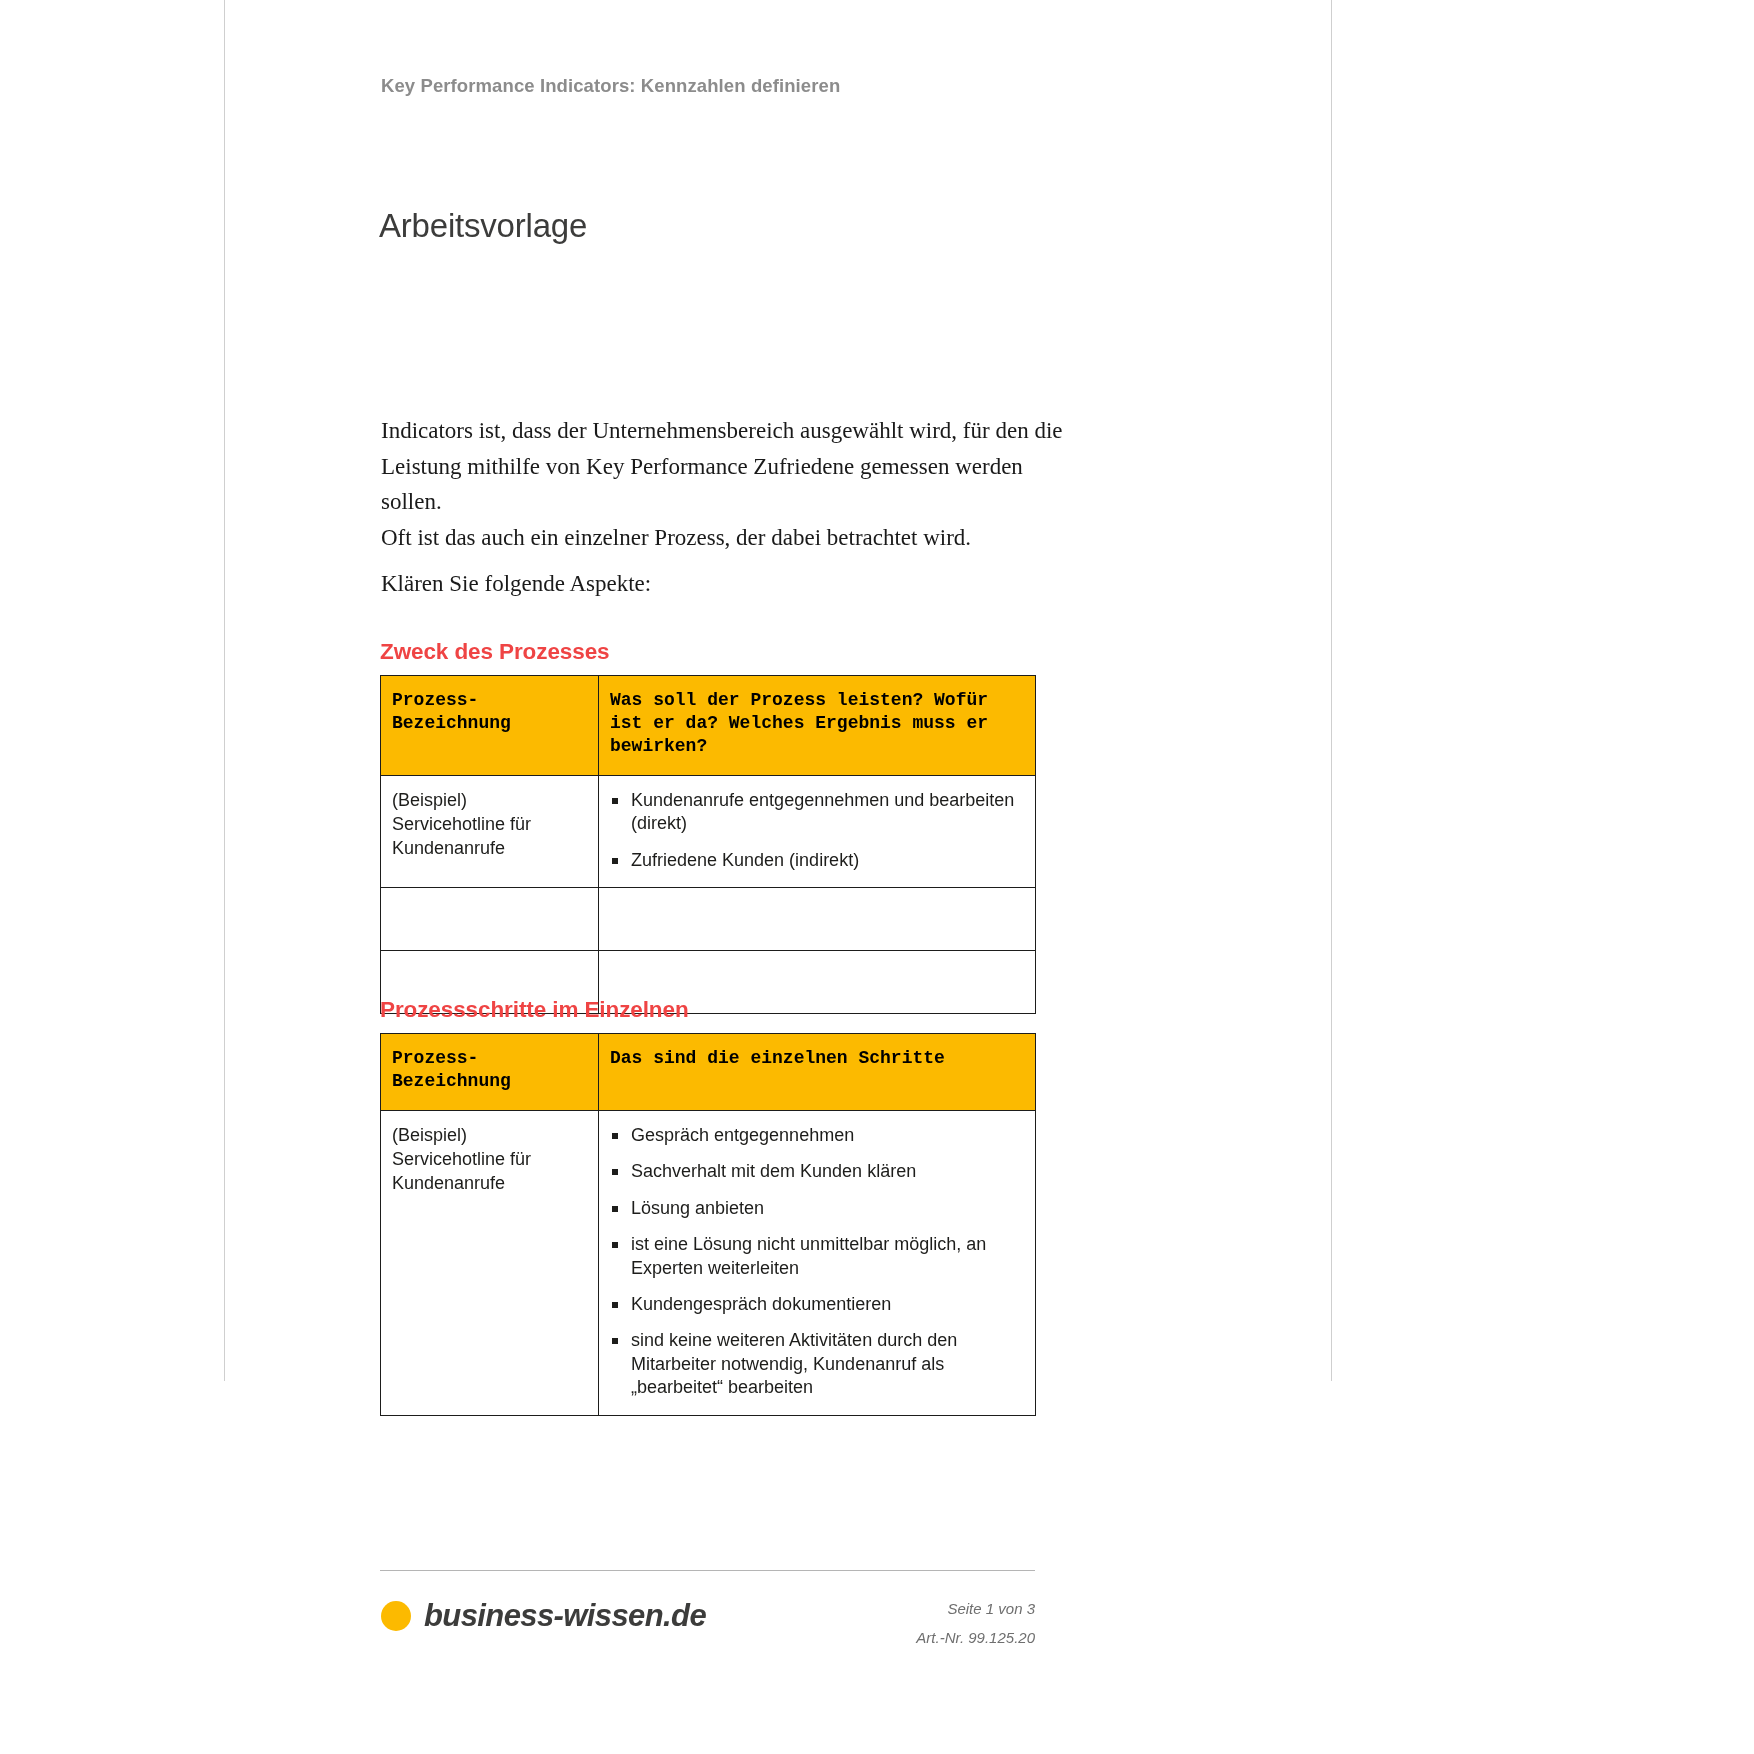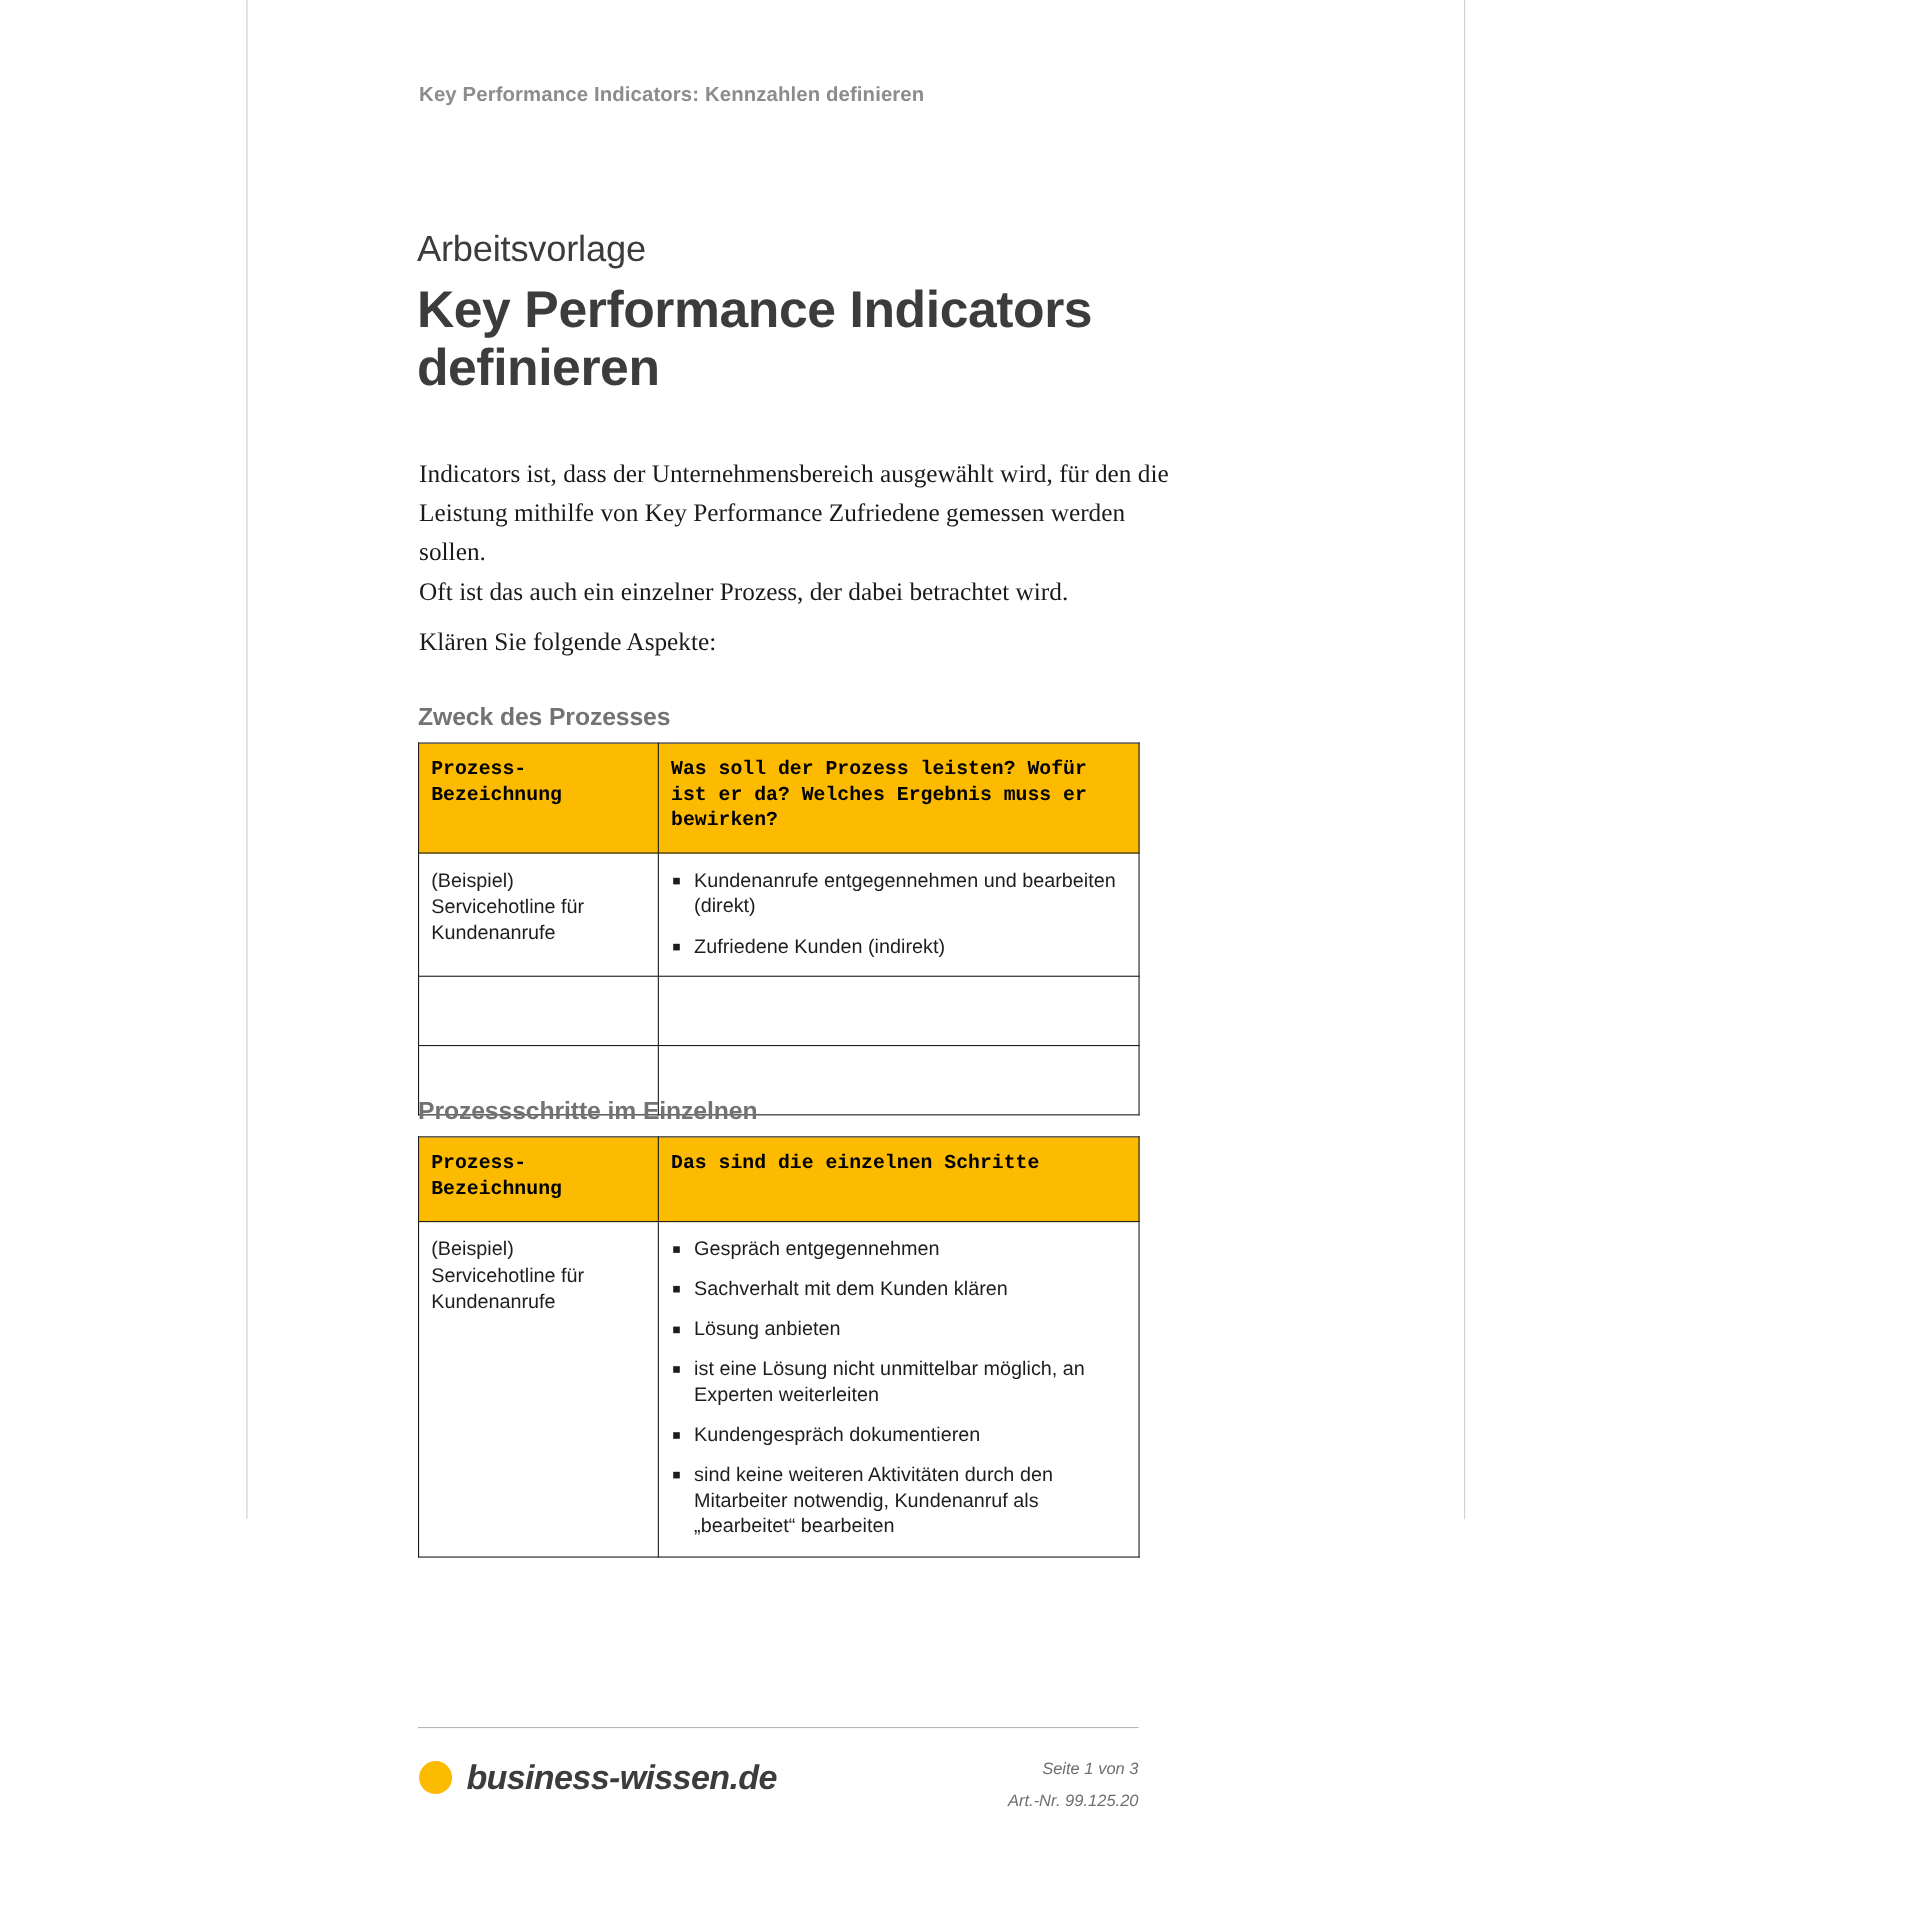--- a/index.html
+++ b/index.html
@@ -81,21 +81,21 @@
   }
   .intro p { margin: 0; }
   .intro .gap { height: 11px; }
 
   
   .section-heading {
     position: absolute;
     left: 155px;
     font-size: 22.5px;
     font-weight: bold;
-    color: #737373;
+    color: #ef4444;
     letter-spacing: -0.1px;
   }
   #heading-1 { top: 639px; }
   #heading-2 { top: 997px; }
 
   
   .tbl {
     position: absolute;
     left: 155px;
     width: 655px;
@@ -205,21 +205,20 @@
 </head>
 <body>
 
 <div id="page-shell">
   <div id="page-sheet">
 
     <div class="running-head">Key Performance Indicators: Kennzahlen definieren</div>
 
     <div class="kicker">Arbeitsvorlage</div>
 
-    <div class="doc-title">Key Performance Indicators definieren</div>
 
     <div class="intro">
       <p>Indicators ist, dass der Unternehmensbereich ausgewählt wird, für den die</p>
       <p>Leistung mithilfe von Key Performance Zufriedene gemessen werden sollen.</p>
       <p>Oft ist das auch ein einzelner Prozess, der dabei betrachtet wird.</p>
       <div class="gap"></div>
       <p>Klären Sie folgende Aspekte:</p>
     </div>
 
     <div class="section-heading" id="heading-1">Zweck des Prozesses</div>

